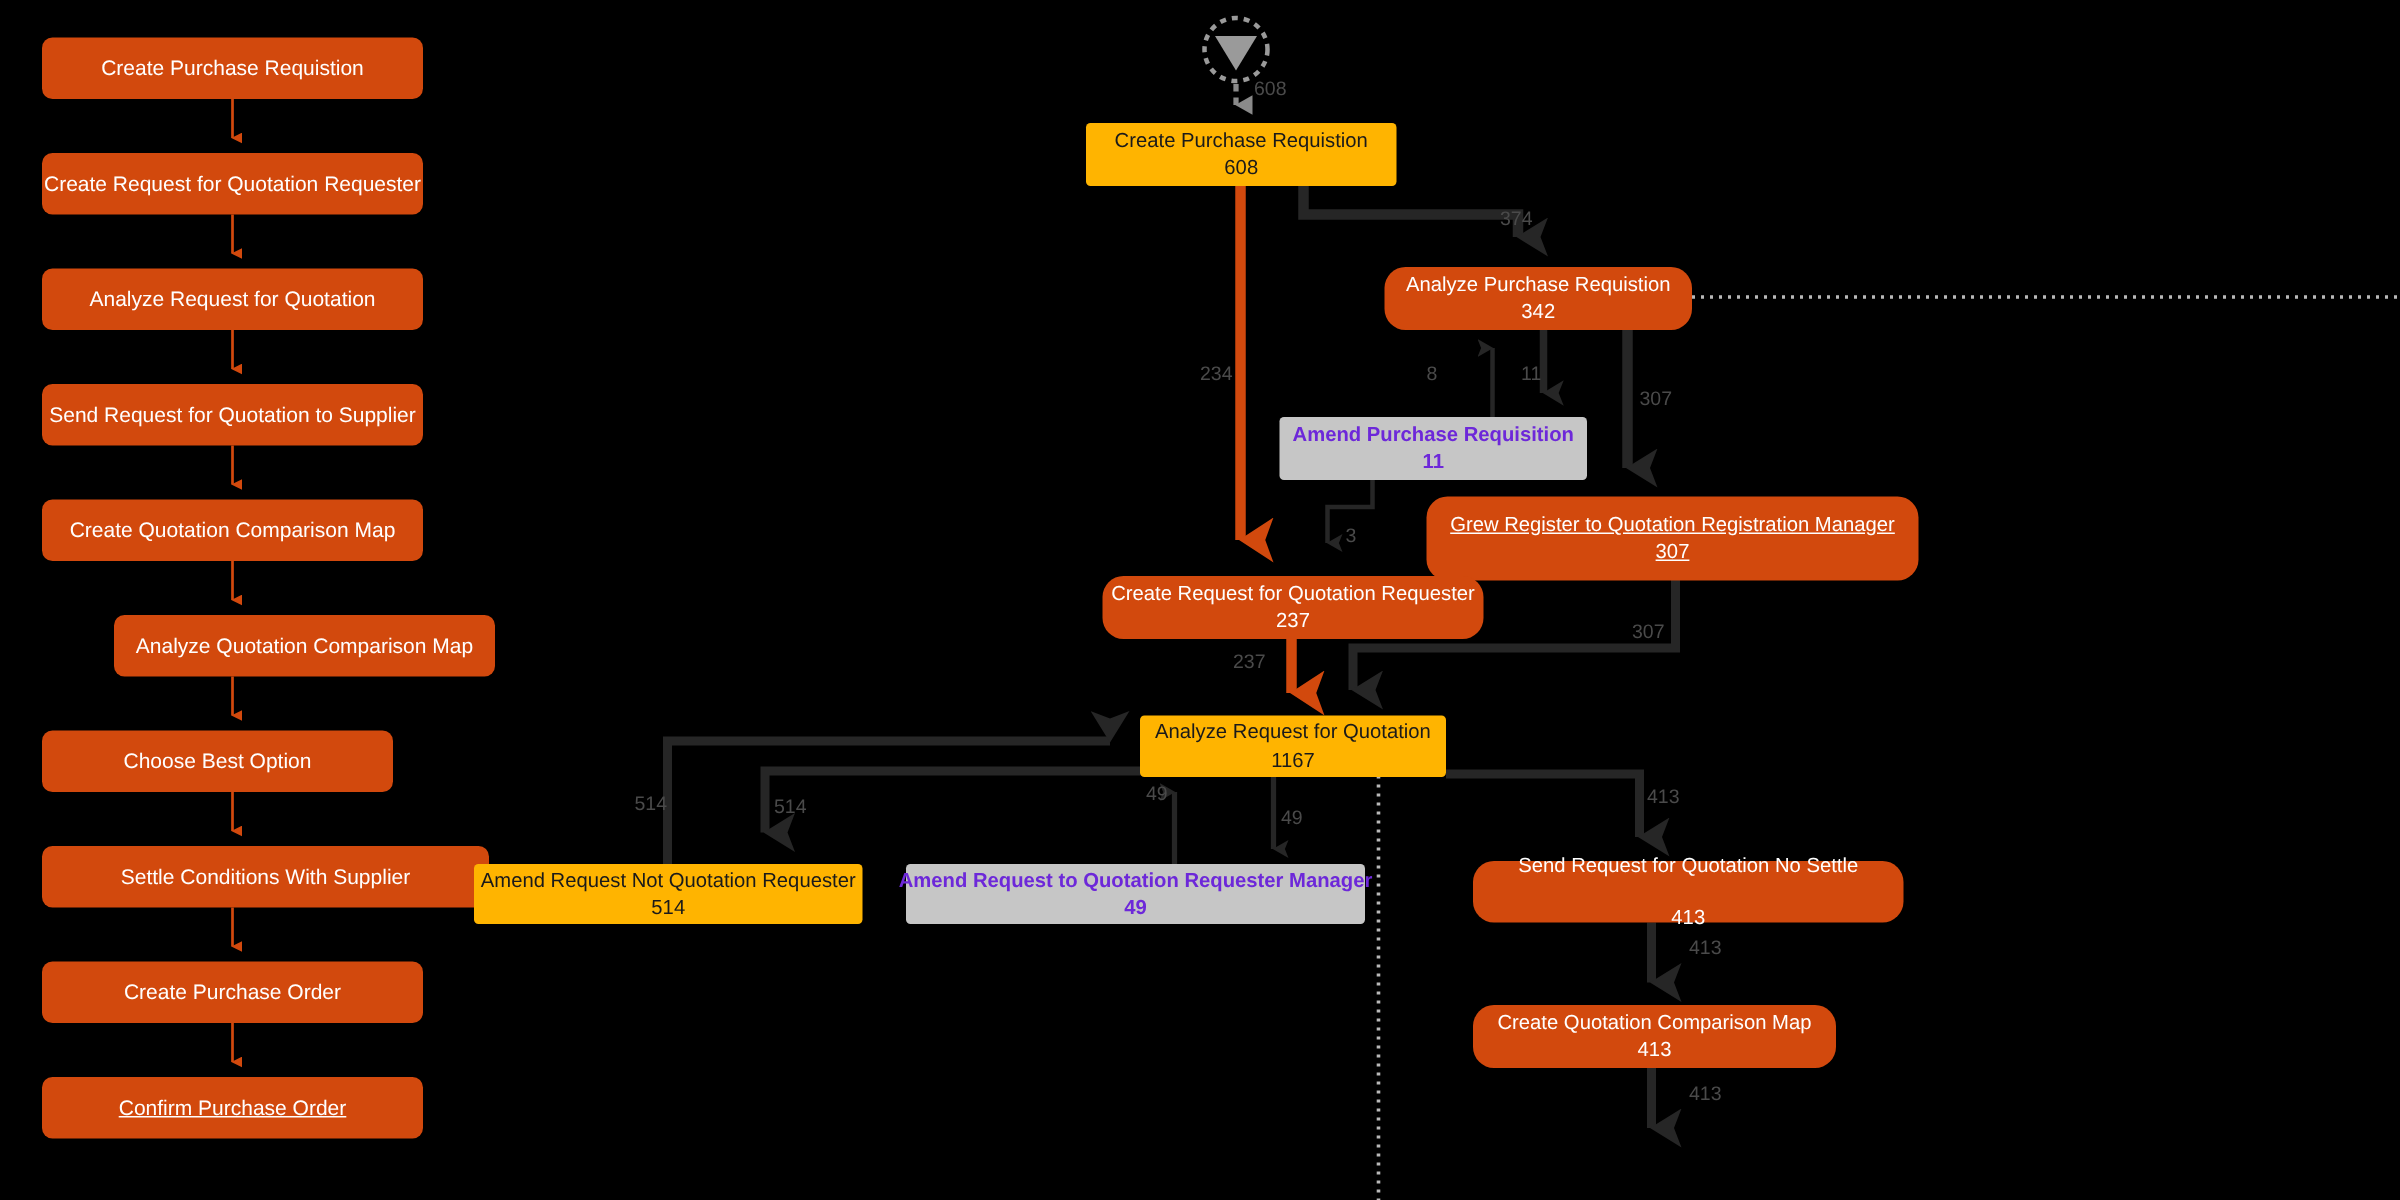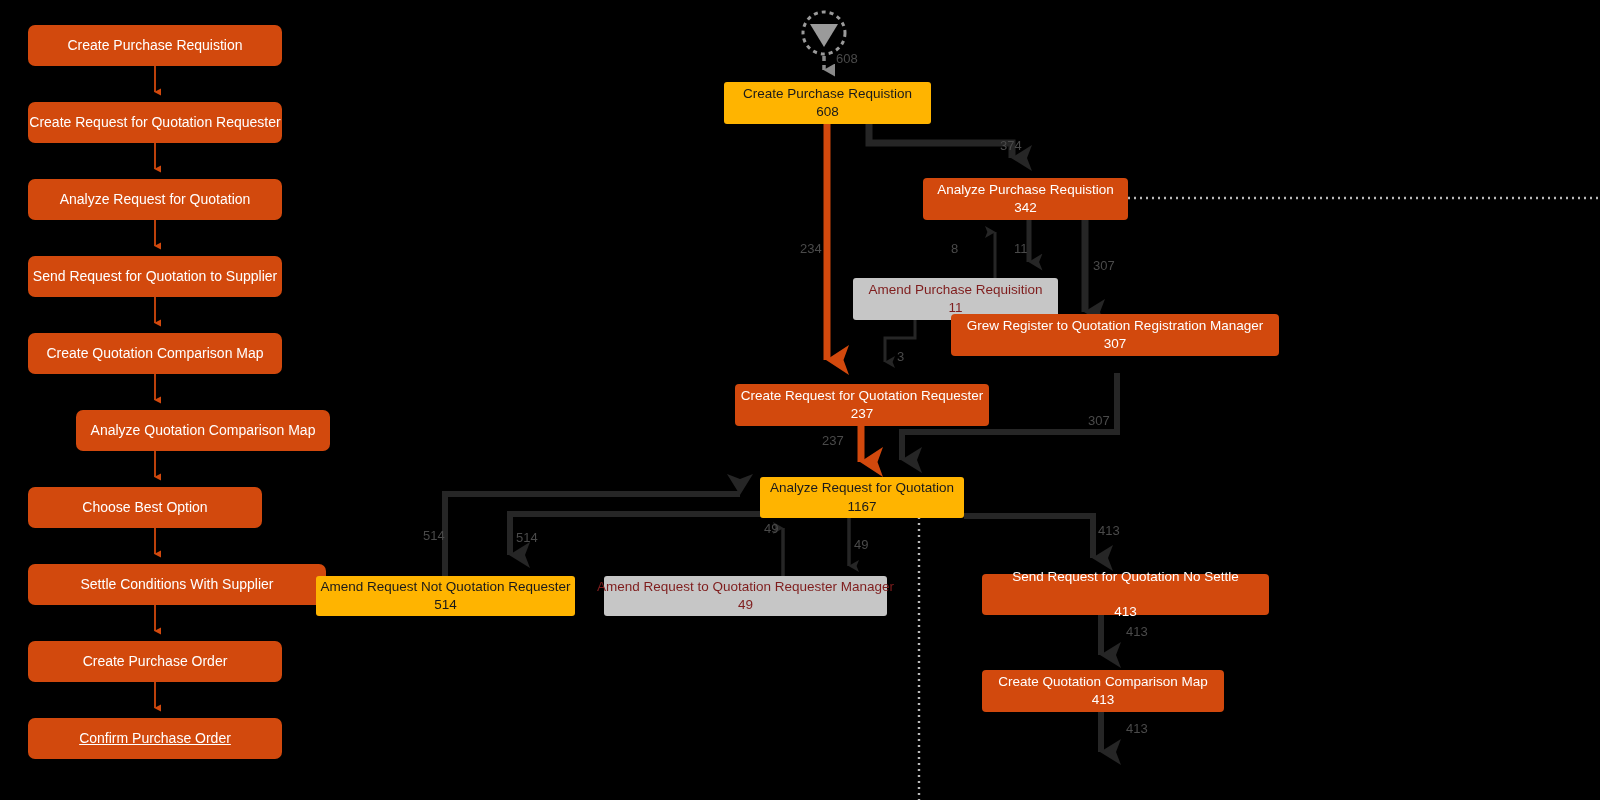--- a/index.html
+++ b/index.html
@@ -11,23 +11,23 @@
   .node{
     position:absolute;box-sizing:border-box;
     display:flex;flex-direction:column;align-items:center;justify-content:center;
     font-size:13.5px;line-height:1.35;text-align:center;padding:2px 8px;
   }
   .node .n-label{display:block;white-space:nowrap;}
   .node .n-count{display:block;white-space:nowrap;}
 
   .ideal .node{border-radius:7px;background:#d2490d;color:#fff;font-size:14px;}
 
-  .n-orange{background:#d2490d;color:#ffffff;border-radius:4px;}
+  .n-orange{background:#d2490d;color:#ffffff;border-radius:14px;}
   .n-amber {background:#ffb400;color:#1a1a1a;border-radius:3px;}
-  .n-gray  {background:#c6c6c6;color:#7f1d1d;border-radius:3px;}
+  .n-gray  {background:#c6c6c6;color:#6d28d9;border-radius:3px;font-weight:bold;}
 
   svg.edges{position:absolute;left:0;top:0;width:1600px;height:800px;overflow:visible;pointer-events:none;}
   .elabel{
     position:absolute;color:#4a4a4a;font-size:13px;white-space:nowrap;
   }
 </style>
 </head>
 <body>
 
 <div id="stage">
@@ -160,41 +160,41 @@
   <div class="node n-orange" style="left:923px;top:178px;width:205px;height:42px;">
     <span class="n-label">Analyze Purchase Requistion</span>
     <span class="n-count">342</span>
   </div>
 
   <div class="node n-gray" style="left:853px;top:278px;width:205px;height:42px;">
     <span class="n-label">Amend Purchase Requisition</span>
     <span class="n-count">11</span>
   </div>
 
-  <div class="node n-orange" style="left:951px;top:314px;width:328px;height:42px;">
+  <div class="node n-orange" style="left:951px;top:331px;width:328px;height:56px;text-decoration:underline;">
     <span class="n-label">Grew Register to Quotation Registration Manager</span>
     <span class="n-count">307</span>
   </div>
 
   <div class="node n-orange" style="left:735px;top:384px;width:254px;height:42px;">
     <span class="n-label">Create Request for Quotation Requester</span>
     <span class="n-count">237</span>
   </div>
 
   <div class="node n-amber" style="left:760px;top:477px;width:204px;height:41px;">
     <span class="n-label">Analyze Request for Quotation</span>
     <span class="n-count">1167</span>
   </div>
 
   <div class="node n-amber" style="left:316px;top:576px;width:259px;height:40px;">
     <span class="n-label">Amend Request Not Quotation Requester</span>
     <span class="n-count">514</span>
   </div>
 
-  <div class="node n-gray" style="left:604px;top:576px;width:283px;height:40px;">
+  <div class="node n-gray" style="left:604px;top:576px;width:306px;height:40px;">
     <span class="n-label">Amend Request to Quotation Requester Manager</span>
     <span class="n-count">49</span>
   </div>
 
   <div class="node n-orange" style="left:982px;top:574px;width:287px;height:41px;gap:16px;">
     <span class="n-label">Send Request for Quotation No Settle</span>
     <span class="n-count">413</span>
   </div>
 
   <div class="node n-orange" style="left:982px;top:670px;width:242px;height:42px;">

